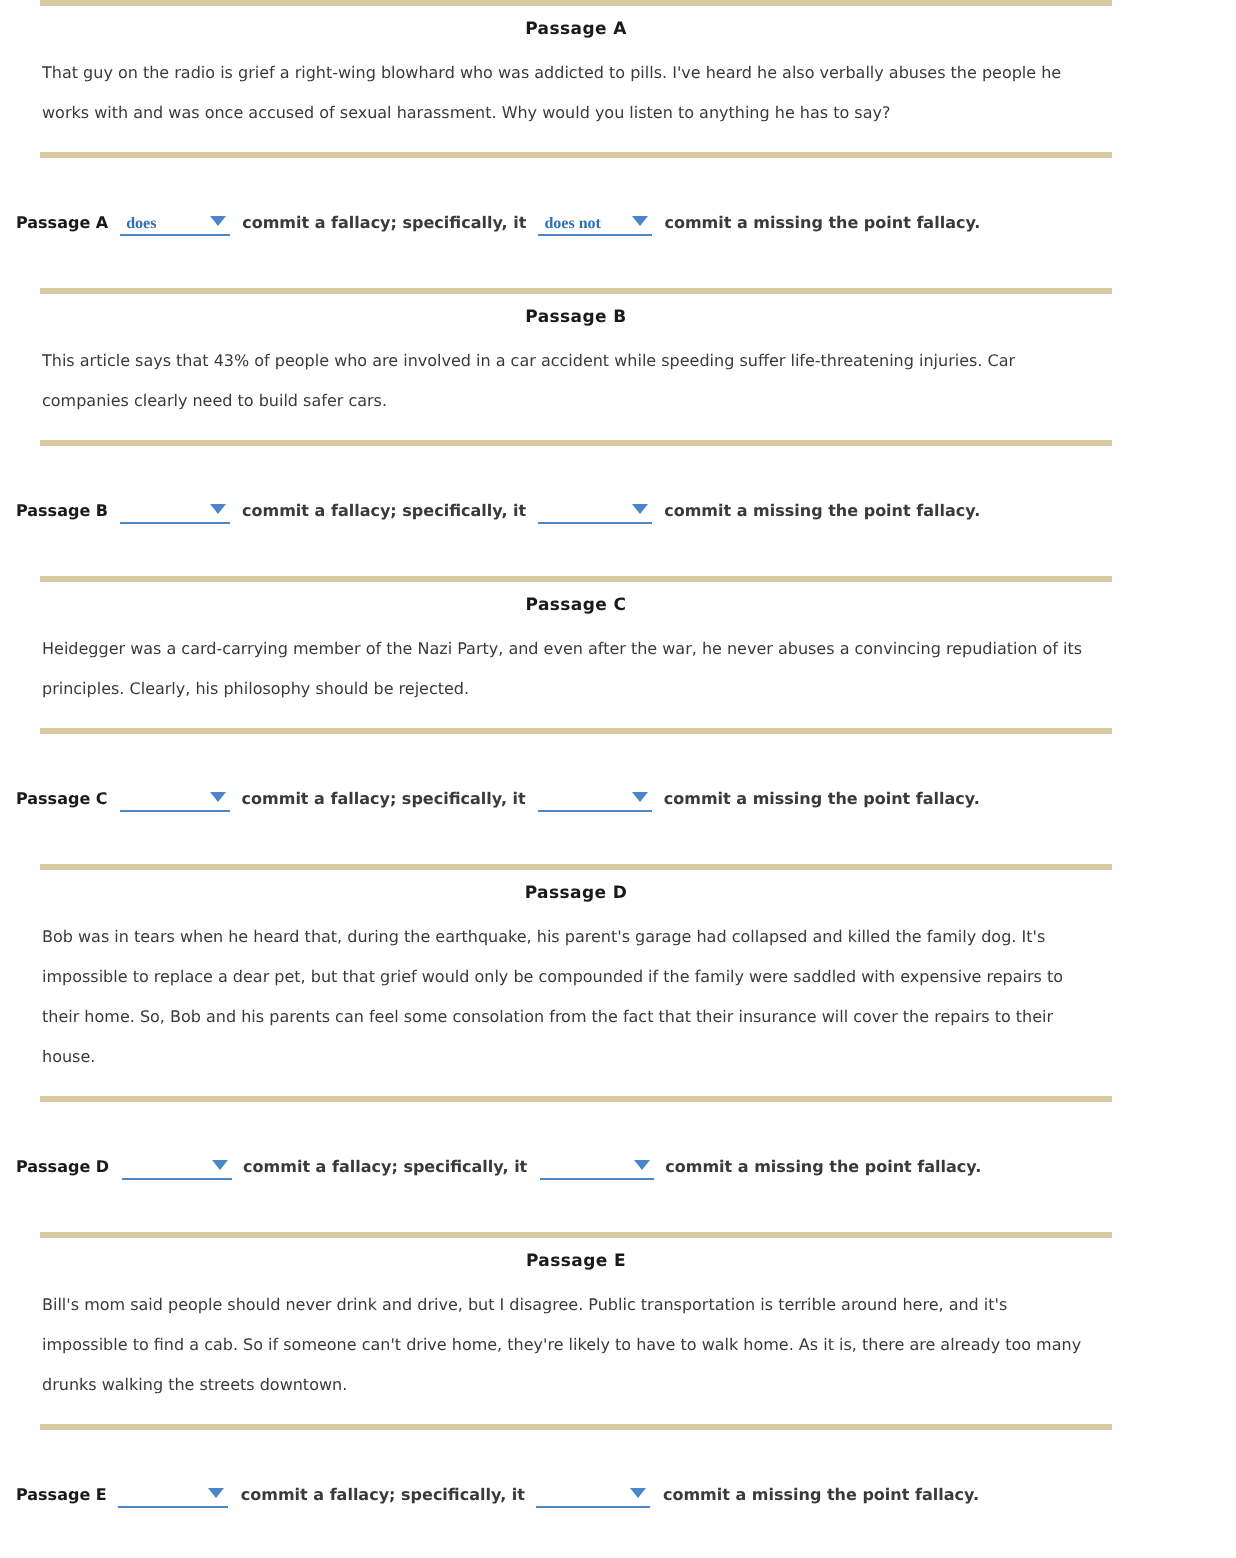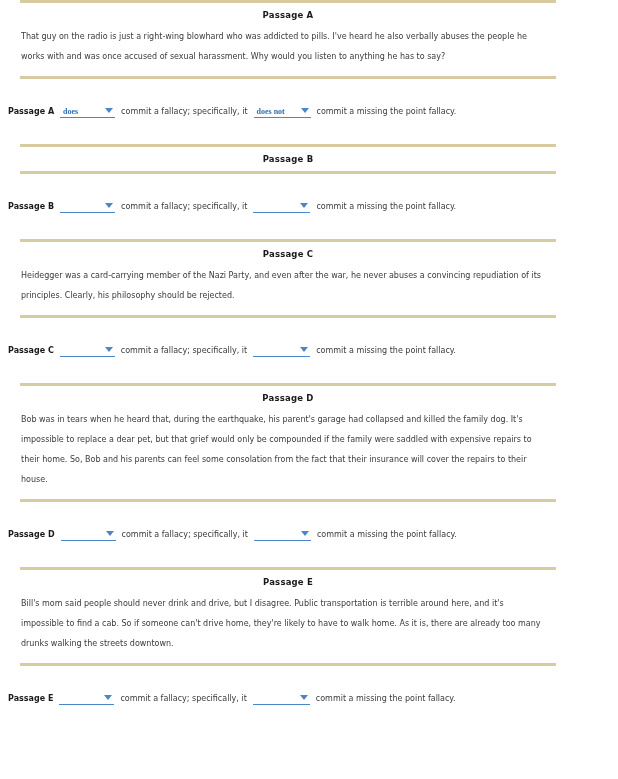--- a/index.html
+++ b/index.html
@@ -68,21 +68,21 @@
     font-size: 8px;
     color: #1a1a1a;
     margin-right: 6px;
   }
 
   .answer-text {
     color: #3a3a3a;
     font-size: 8px;
   }
 
-  .gap-left { margin-left: 6px; }
+  .gap-left { margin-left: 6px; font-weight: bold; }
   .gap-right { margin-right: 6px; }
 
   
   .select {
     display: inline-flex;
     align-items: center;
     justify-content: space-between;
     border-bottom: 1.5px solid #4a86c8;
     height: 13px;
     box-sizing: border-box;
@@ -121,21 +121,21 @@
   .sp-after-answer { height: 26px; }
 </style>
 </head>
 <body>
 
 <div class="page">
 
   <div class="passage-block">
     <div class="rule"></div>
     <div class="passage-title">Passage A</div>
-    <div class="passage-body">That guy on the radio is just a right-wing blowhard who was addicted to pills. I've heard he also verbally abuses the people he works with and was once accused of sexual harassment. Why would you listen to anything he has to say?</div>
+    <div class="passage-body">That guy on the radio is grief a right-wing blowhard who was addicted to pills. I've heard he also verbally abuses the people he works with and was once accused of sexual harassment. Why would you listen to anything he has to say?</div>
     <div class="rule"></div>
   </div>
   <div class="sp-after-rule"></div>
   <div class="answer-row">
     <span class="answer-label">Passage A</span>
     <span class="select w-narrow">
       <span class="select-value">does</span>
       <span class="caret"></span>
     </span>
     <span class="answer-text gap-left gap-right">commit a fallacy; specifically, it</span>
@@ -143,20 +143,21 @@
       <span class="select-value">does not</span>
       <span class="caret"></span>
     </span>
     <span class="answer-text gap-left">commit a missing the point fallacy.</span>
   </div>
   <div class="sp-after-answer"></div>
 
   <div class="passage-block">
     <div class="rule"></div>
     <div class="passage-title">Passage B</div>
+    <div class="passage-body">This article says that 43% of people who are involved in a car accident while speeding suffer life-threatening injuries. Car companies clearly need to build safer cars.</div>
     <div class="rule"></div>
   </div>
   <div class="sp-after-rule"></div>
   <div class="answer-row">
     <span class="answer-label">Passage B</span>
     <span class="select w-narrow">
       <span class="select-value empty"></span>
       <span class="caret"></span>
     </span>
     <span class="answer-text gap-left gap-right">commit a fallacy; specifically, it</span>

